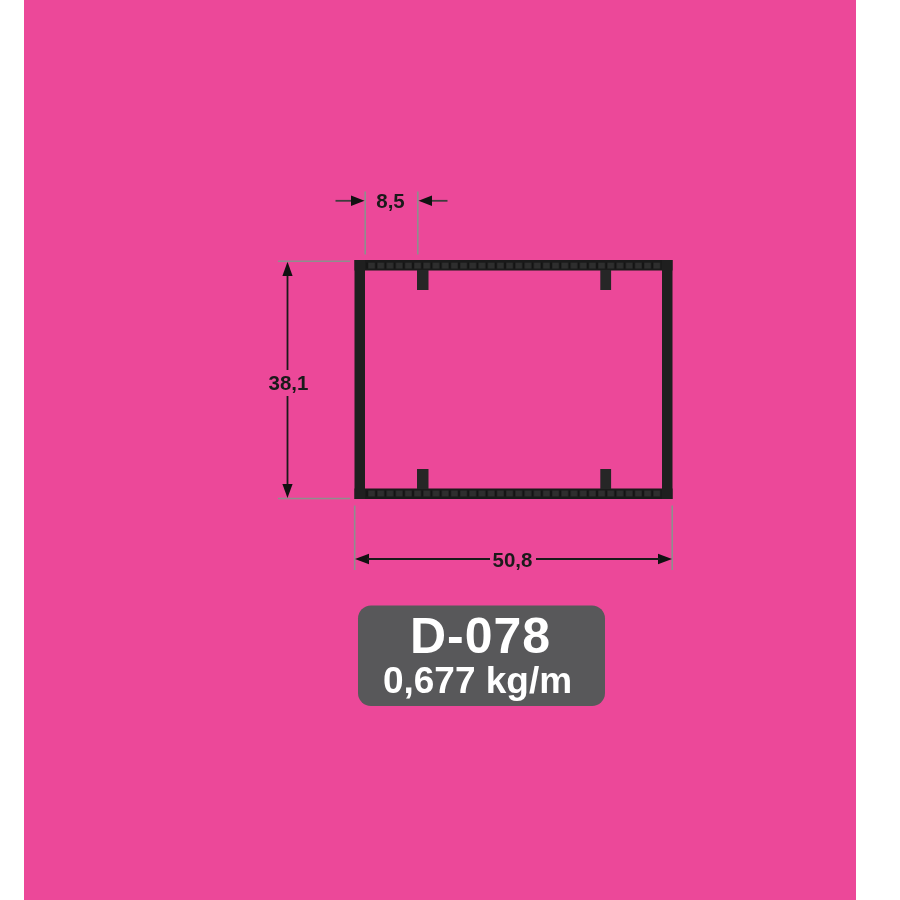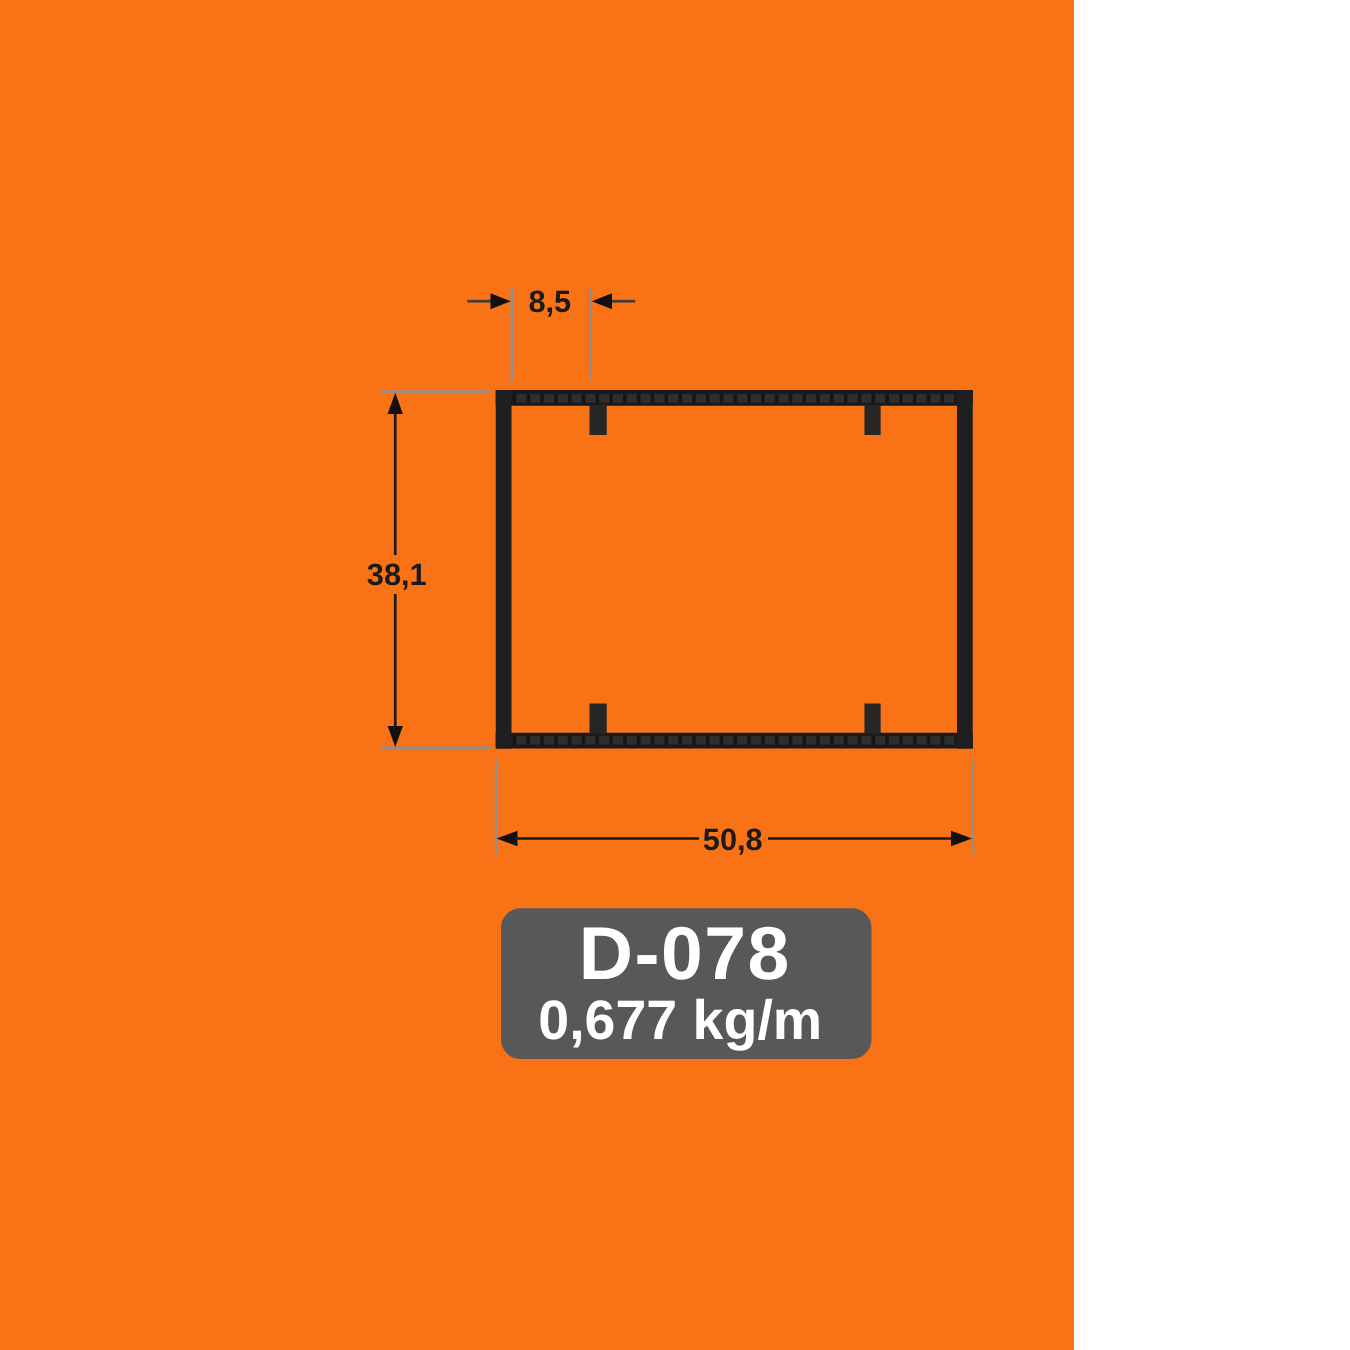--- a/index.html
+++ b/index.html
@@ -1,17 +1,17 @@
 <!DOCTYPE html>
 <html><head>
 <meta charset="utf-8">
 <style>
   html,body{margin:0;padding:0;background:#ffffff;}
-  .page{position:relative;width:716px;height:900px;background:#f97316;overflow:hidden;
-        font-family:"Liberation Sans", sans-serif;}
+  .page{position:relative;width:832px;height:900px;background:#ec4899;overflow:hidden;
+        font-family:"Liberation Sans", sans-serif;margin-left:24px;}
   svg{position:absolute;left:0;top:0;}
   text{font-family:"Liberation Sans", sans-serif;}
 </style>
 </head>
 <body>
 <div class="page">
 <svg width="900" height="900" viewBox="0 0 900 900">
   <defs>
     <pattern id="teeth" x="343" y="0" width="9.2" height="1" patternUnits="userSpaceOnUse">
       <rect x="0" y="0" width="9.2" height="1" fill="#141414"></rect>

